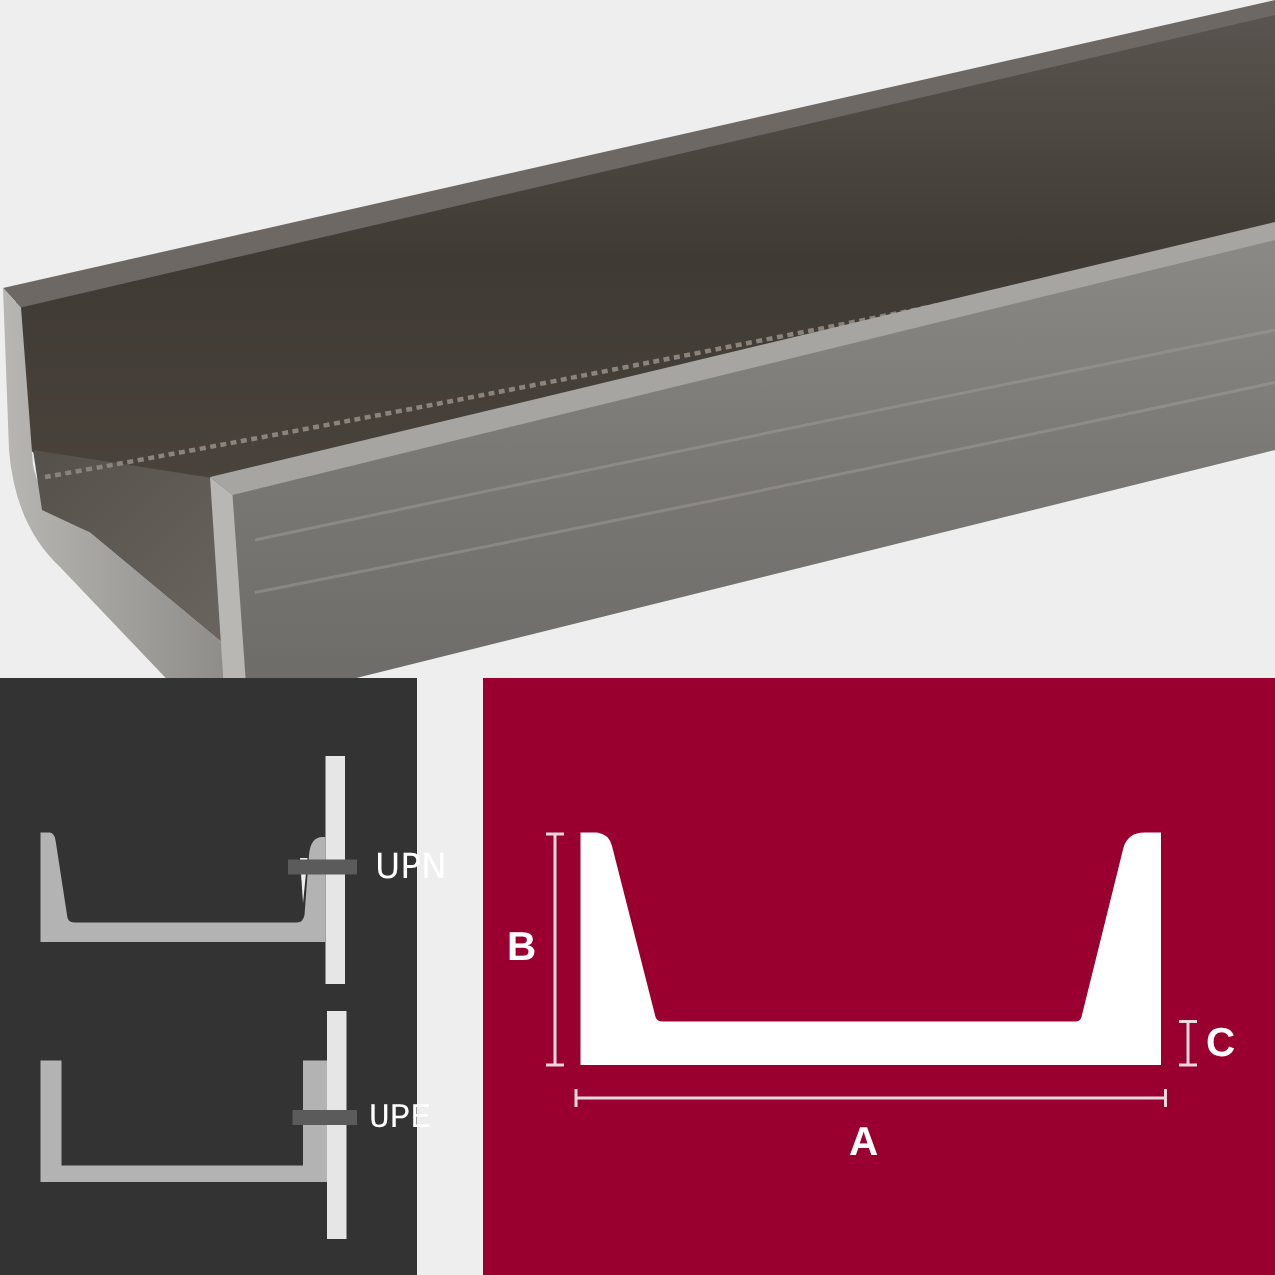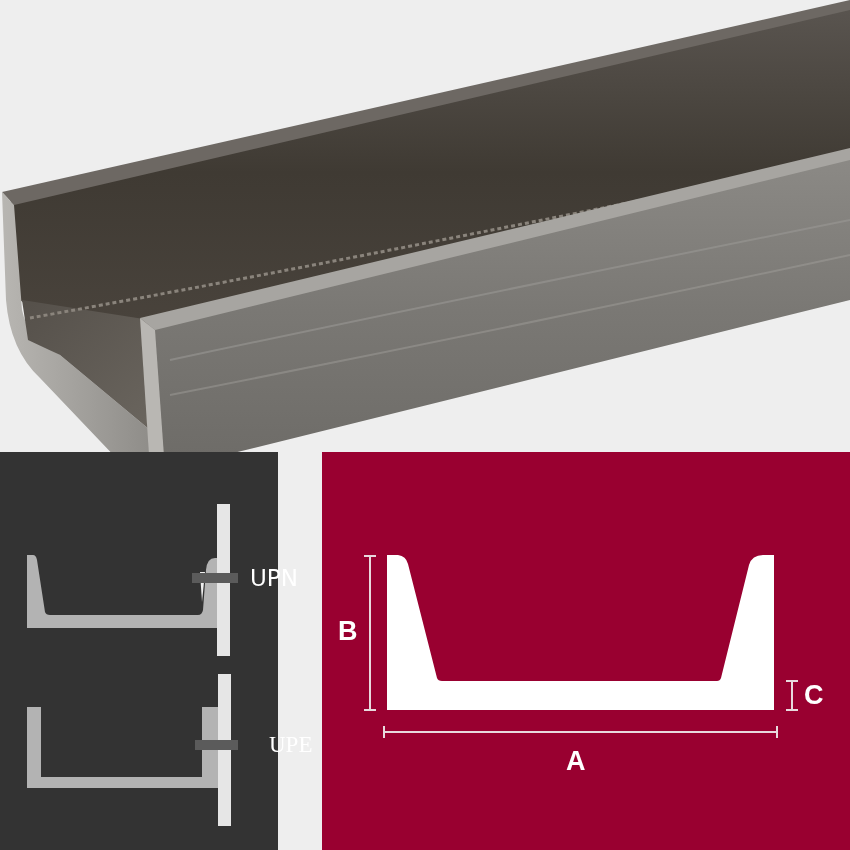--- a/index.html
+++ b/index.html
@@ -3,21 +3,21 @@
 <meta charset="utf-8">
 <style>
   html, body { margin: 0; padding: 0; }
   body { width: 850px; height: 850px; overflow: hidden; position: relative; background: #eeeeee; font-family: "DejaVu Sans", sans-serif; }
   .photo { position: absolute; left: 0; top: 0; width: 850px; height: 452px; background: #eeeeee; }
   .left-panel { position: absolute; left: 0; top: 452px; width: 278px; height: 398px; background: #333333; }
   .right-panel { position: absolute; left: 322px; top: 452px; width: 528px; height: 398px; background: #990030; }
   .photo svg, .left-panel svg, .right-panel svg { position: absolute; left: 0; top: 0; }
   .label { position: absolute; color: #ffffff; }
   .upn-label { left: 250px; top: 113px; font-size: 23px; font-family: "DejaVu Sans", sans-serif; }
-  .upe-label { left: 269px; top: 280px; font-size: 23px; font-family: Liberation Serif, serif; }
+  .upe-label { left: 246px; top: 280px; font-size: 23px; font-family: Liberation Mono, monospace; }
   .dim-label { font-family: "Liberation Sans", sans-serif; font-weight: bold; font-size: 27px; }
   .dim-b { left: 16px; top: 164px; }
   .dim-c { left: 482px; top: 228px; }
   .dim-a { left: 244px; top: 294px; }
 </style>
 </head>
 <body>
 
 <div class="photo">
   <svg width="850" height="452" viewBox="0 0 850 452">

